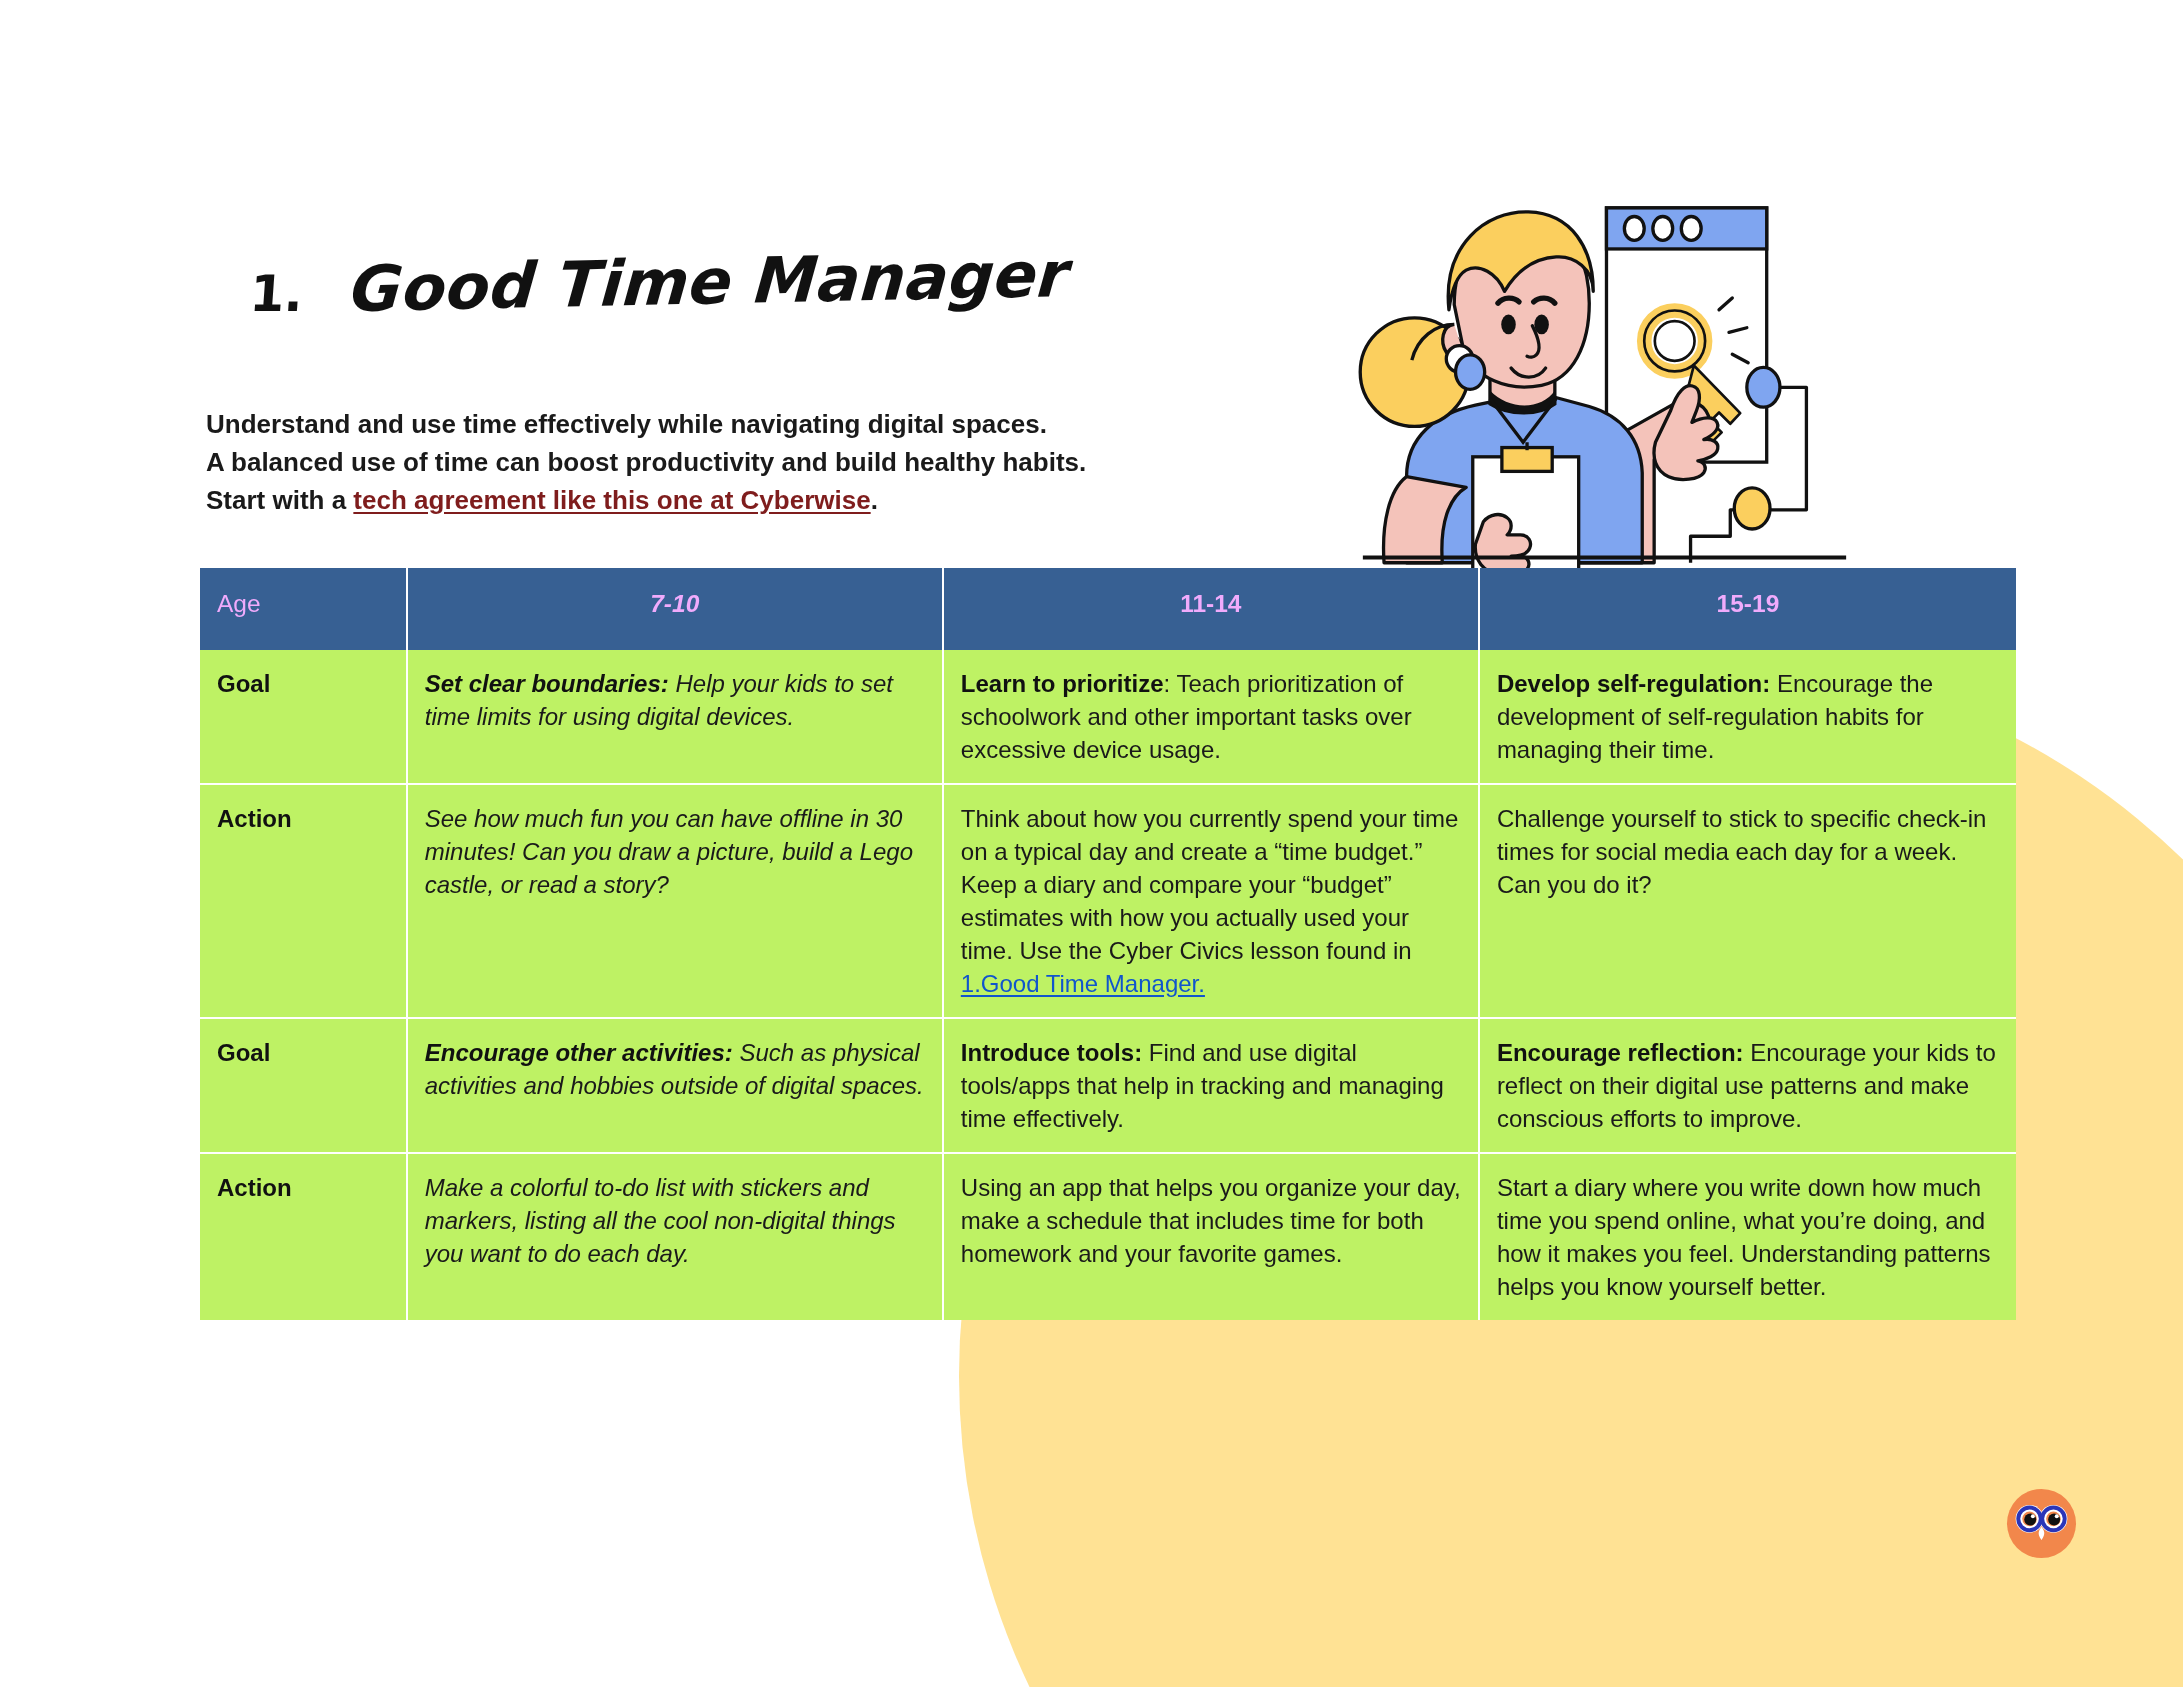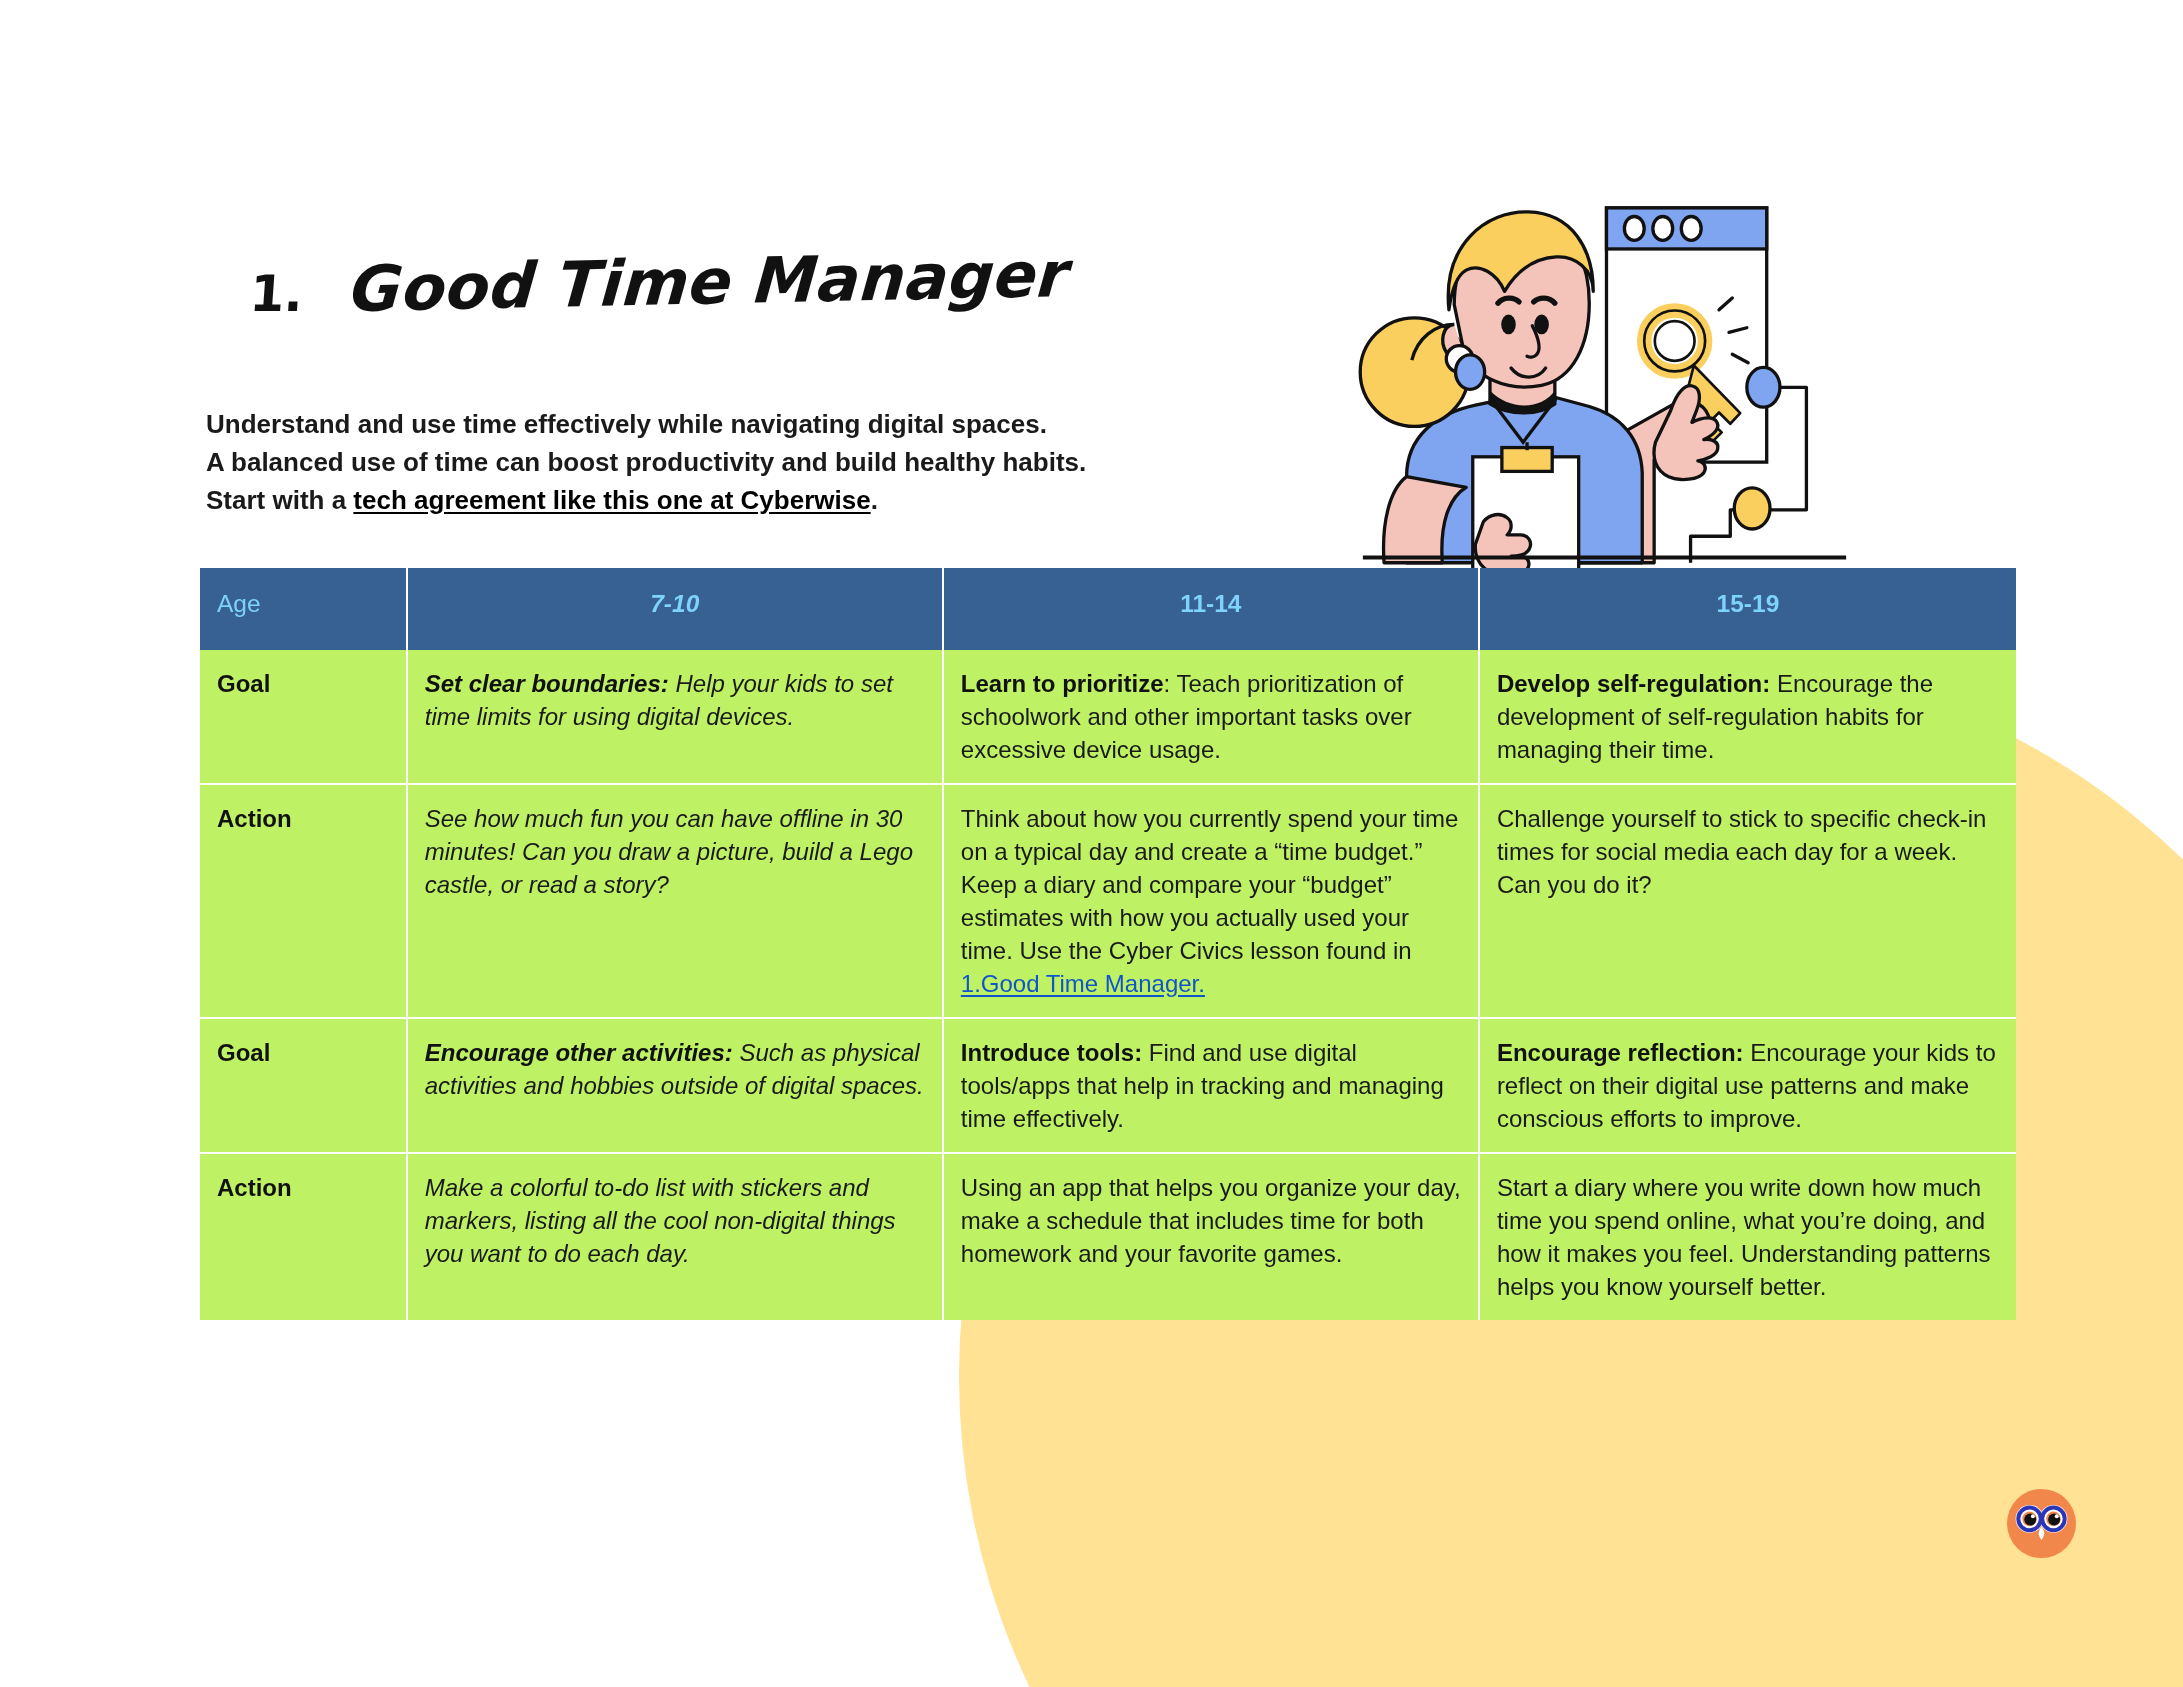--- a/index.html
+++ b/index.html
@@ -68,21 +68,21 @@
   .intro {
     position: absolute;
     left: 206px; top: 405px;
     z-index: 4;
     font-size: 26px;
     line-height: 38px;
     color: #1a1a1a;
   }
   .intro .line { white-space: nowrap; font-weight: bold; }
   .intro a.link {
-    color: #000000;
+    color: #7f1d1d;
     text-decoration: underline;
     text-underline-offset: 3.3px;
   }
 
   
   .illustration {
     position: absolute;
     left: 1343px; top: 192px;
     width: 523px; height: 384px;
     z-index: 3;
@@ -103,21 +103,21 @@
   }
   table.grid th, table.grid td {
     vertical-align: top;
     padding: 17px 17px 17px 17px;
     font-size: 24px;
     line-height: 33px;
     color: #1a1a1a;
   }
   table.grid thead th {
     background: #376093;
-    color: #7dd3fc;
+    color: #f0abfc;
     font-weight: 400;
     height: 70px;
     padding-top: 18.5px;
     padding-bottom: 30px;
     vertical-align: middle;
     border-right: 2px solid #ffffff;
     font-size: 24.5px;
   }
   table.grid thead th.age-col {
     text-align: left;

